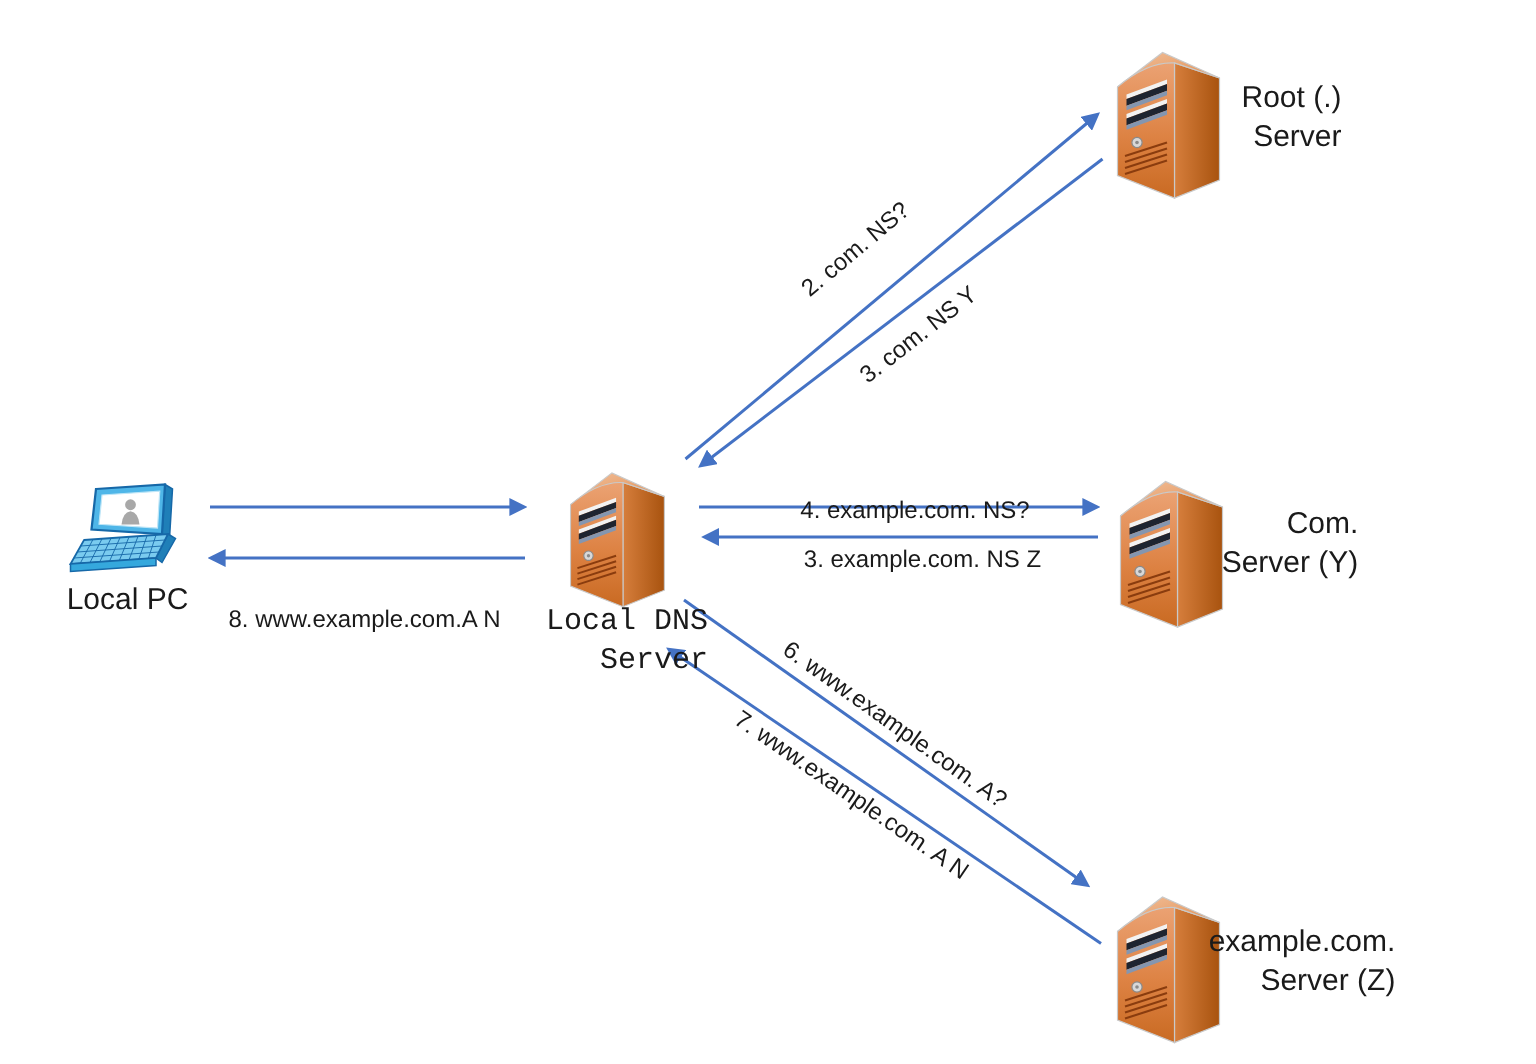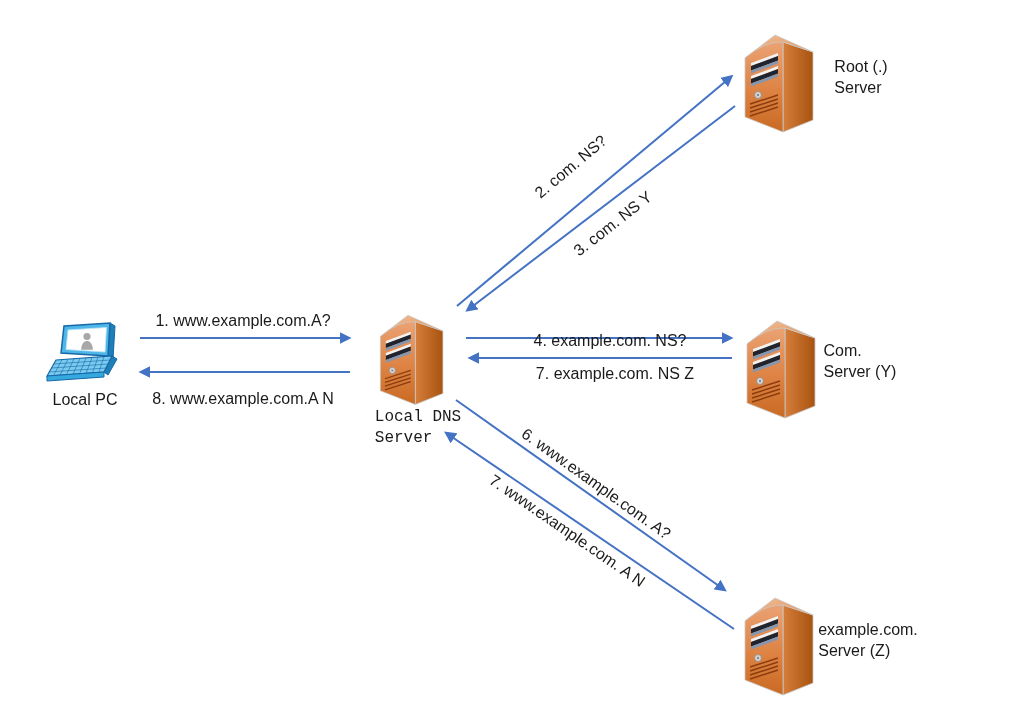--- a/index.html
+++ b/index.html
@@ -15,23 +15,23 @@
   #diagram-svg { position: absolute; left: 0; top: 0; }
   .mlabel {
     position: absolute;
     font-size: 16px;
     white-space: nowrap;
     transform: translate(-50%, -50%) rotate(var(--rot, 0deg));
     color: #1a1a1a;
   }
   .nlabel {
     position: absolute;
-    font-size: 16px;
+    font-size: 20px;
     line-height: 1.3;
-    text-align: left;
+    text-align: right;
     white-space: pre-line;
     transform: translate(-50%, -50%);
     color: #1a1a1a;
   }
   .arrow-line { stroke: #4472C4; stroke-width: 2; fill: none; }
 </style>
 </head>
 <body>
 
 <div id="stage">
@@ -129,22 +129,21 @@
   <div class="nlabel" style="left:85px; top:400px;">Local PC</div>
   <div class="nlabel" style="left:418px; top:428px;font-family:Liberation Mono, monospace;">Local DNS
 Server</div>
   <div class="nlabel" style="left:861px; top:78px;">Root (.)
 Server</div>
   <div class="nlabel" style="left:868px; top:641px;">example.com.
 Server (Z)</div>
   <div class="nlabel" style="left:860px; top:362px;">Com.
 Server (Y)</div>
 
-  <div class="mlabel" style="left:243px; top:321px;">1. www.example.com.A?</div>
   <div class="mlabel" style="left:571px; top:167px; --rot:-40deg;">2. com. NS?</div>
   <div class="mlabel" style="left:613px; top:224px; --rot:-38deg;">3. com. NS Y</div>
   <div class="mlabel" style="left:610px; top:341px;">4. example.com. NS?</div>
-  <div class="mlabel" style="left:615px; top:374px;">7. example.com. NS Z</div>
+  <div class="mlabel" style="left:615px; top:374px;">3. example.com. NS Z</div>
   <div class="mlabel" style="left:596px; top:484px; --rot:35.5deg;">6. www.example.com. A?</div>
   <div class="mlabel" style="left:567px; top:531px; --rot:34.5deg;">7. www.example.com. A N</div>
-  <div class="mlabel" style="left:243px; top:399px;">8. www.example.com.A N</div>
+  <div class="mlabel" style="left:243px; top:414px;">8. www.example.com.A N</div>
 
 </div>
 
 </body></html>

